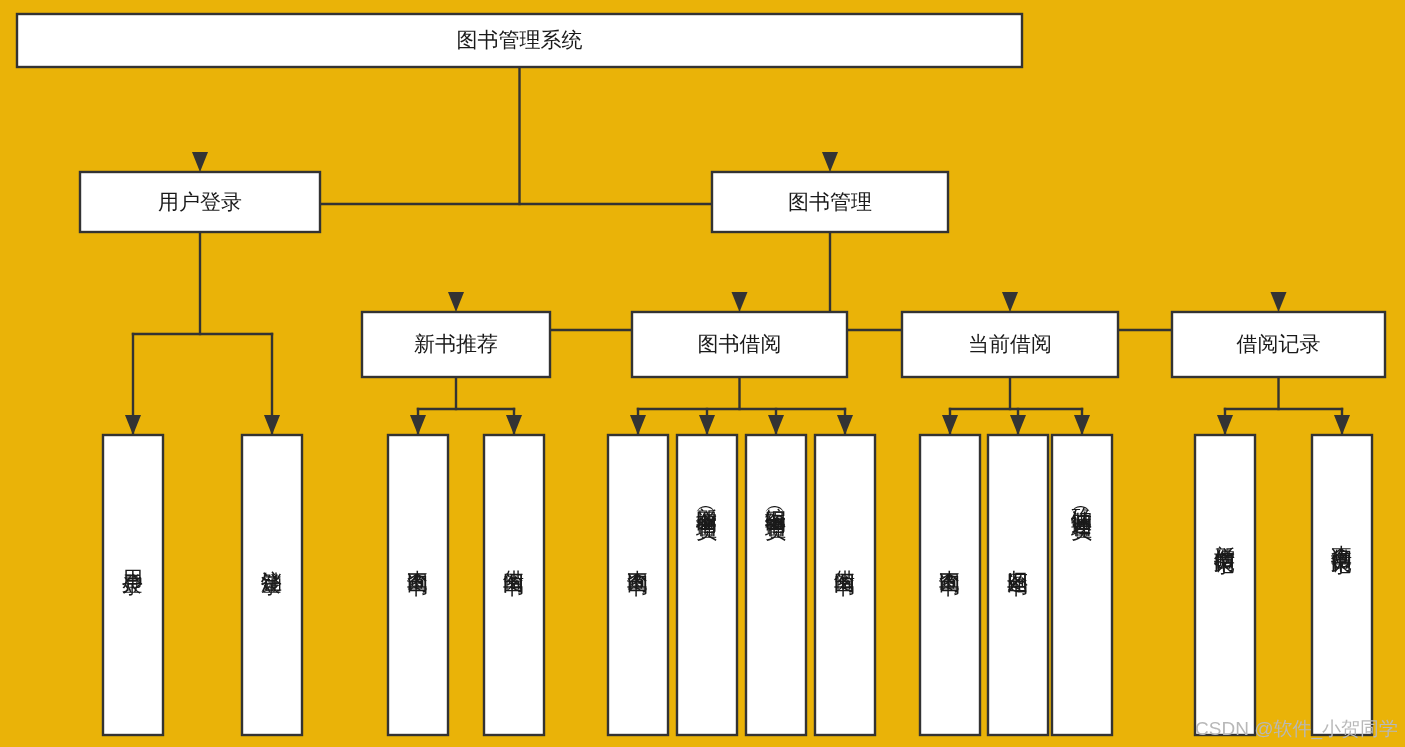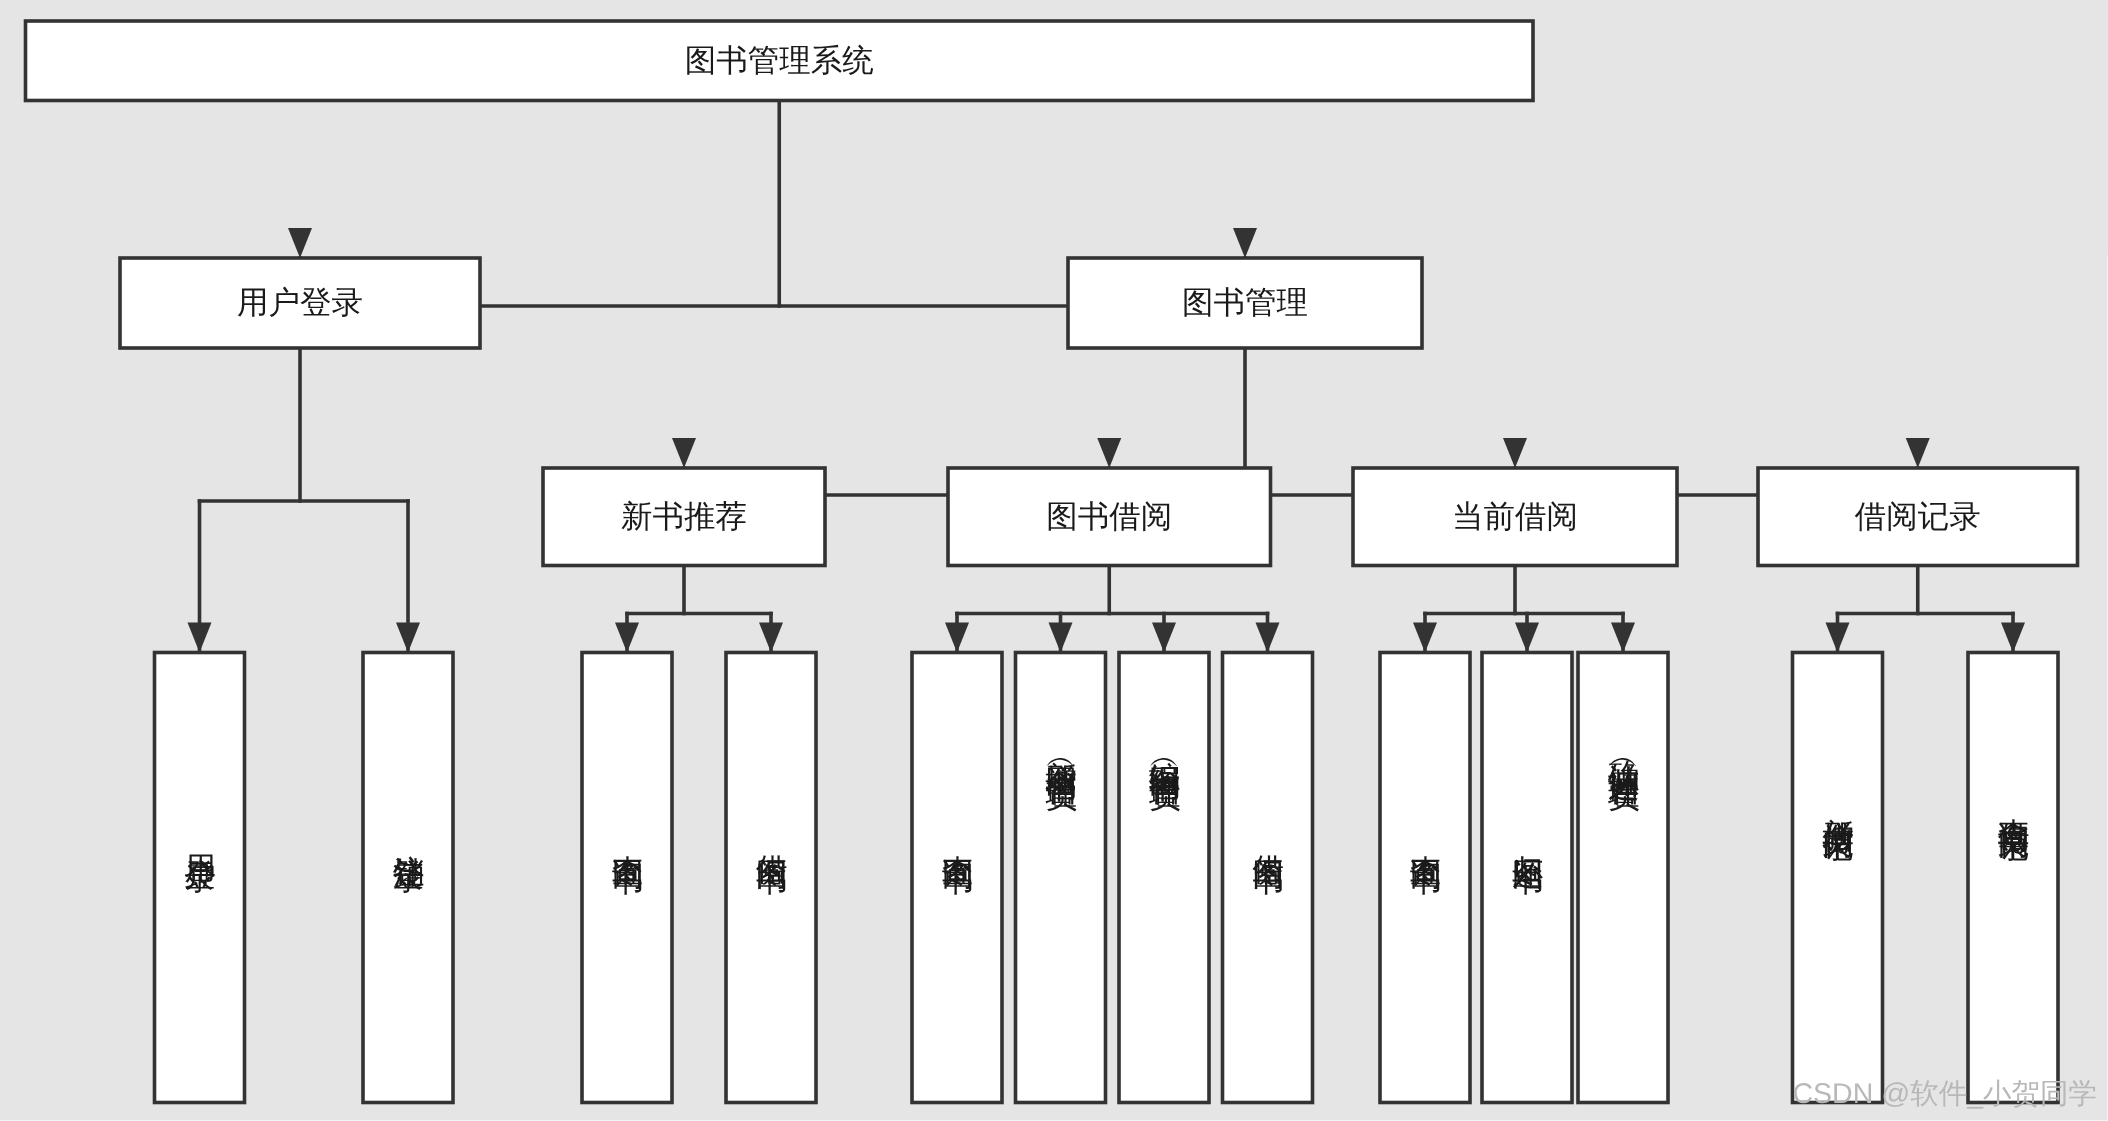--- a/index.html
+++ b/index.html
@@ -8,21 +8,21 @@
     padding: 0;
     background: #ffffff;
   }
   body {
     font-family: "Liberation Sans", "DejaVu Sans", sans-serif;
   }
   #diagram-root {
     position: relative;
     width: 1405px;
     height: 747px;
-    background: #e5e5e5;
+    background: #eab308;
     overflow: hidden;
   }
   svg.flow-canvas {
     position: absolute;
     left: 0;
     top: 0;
     width: 1405px;
     height: 747px;
     display: block;
   }

